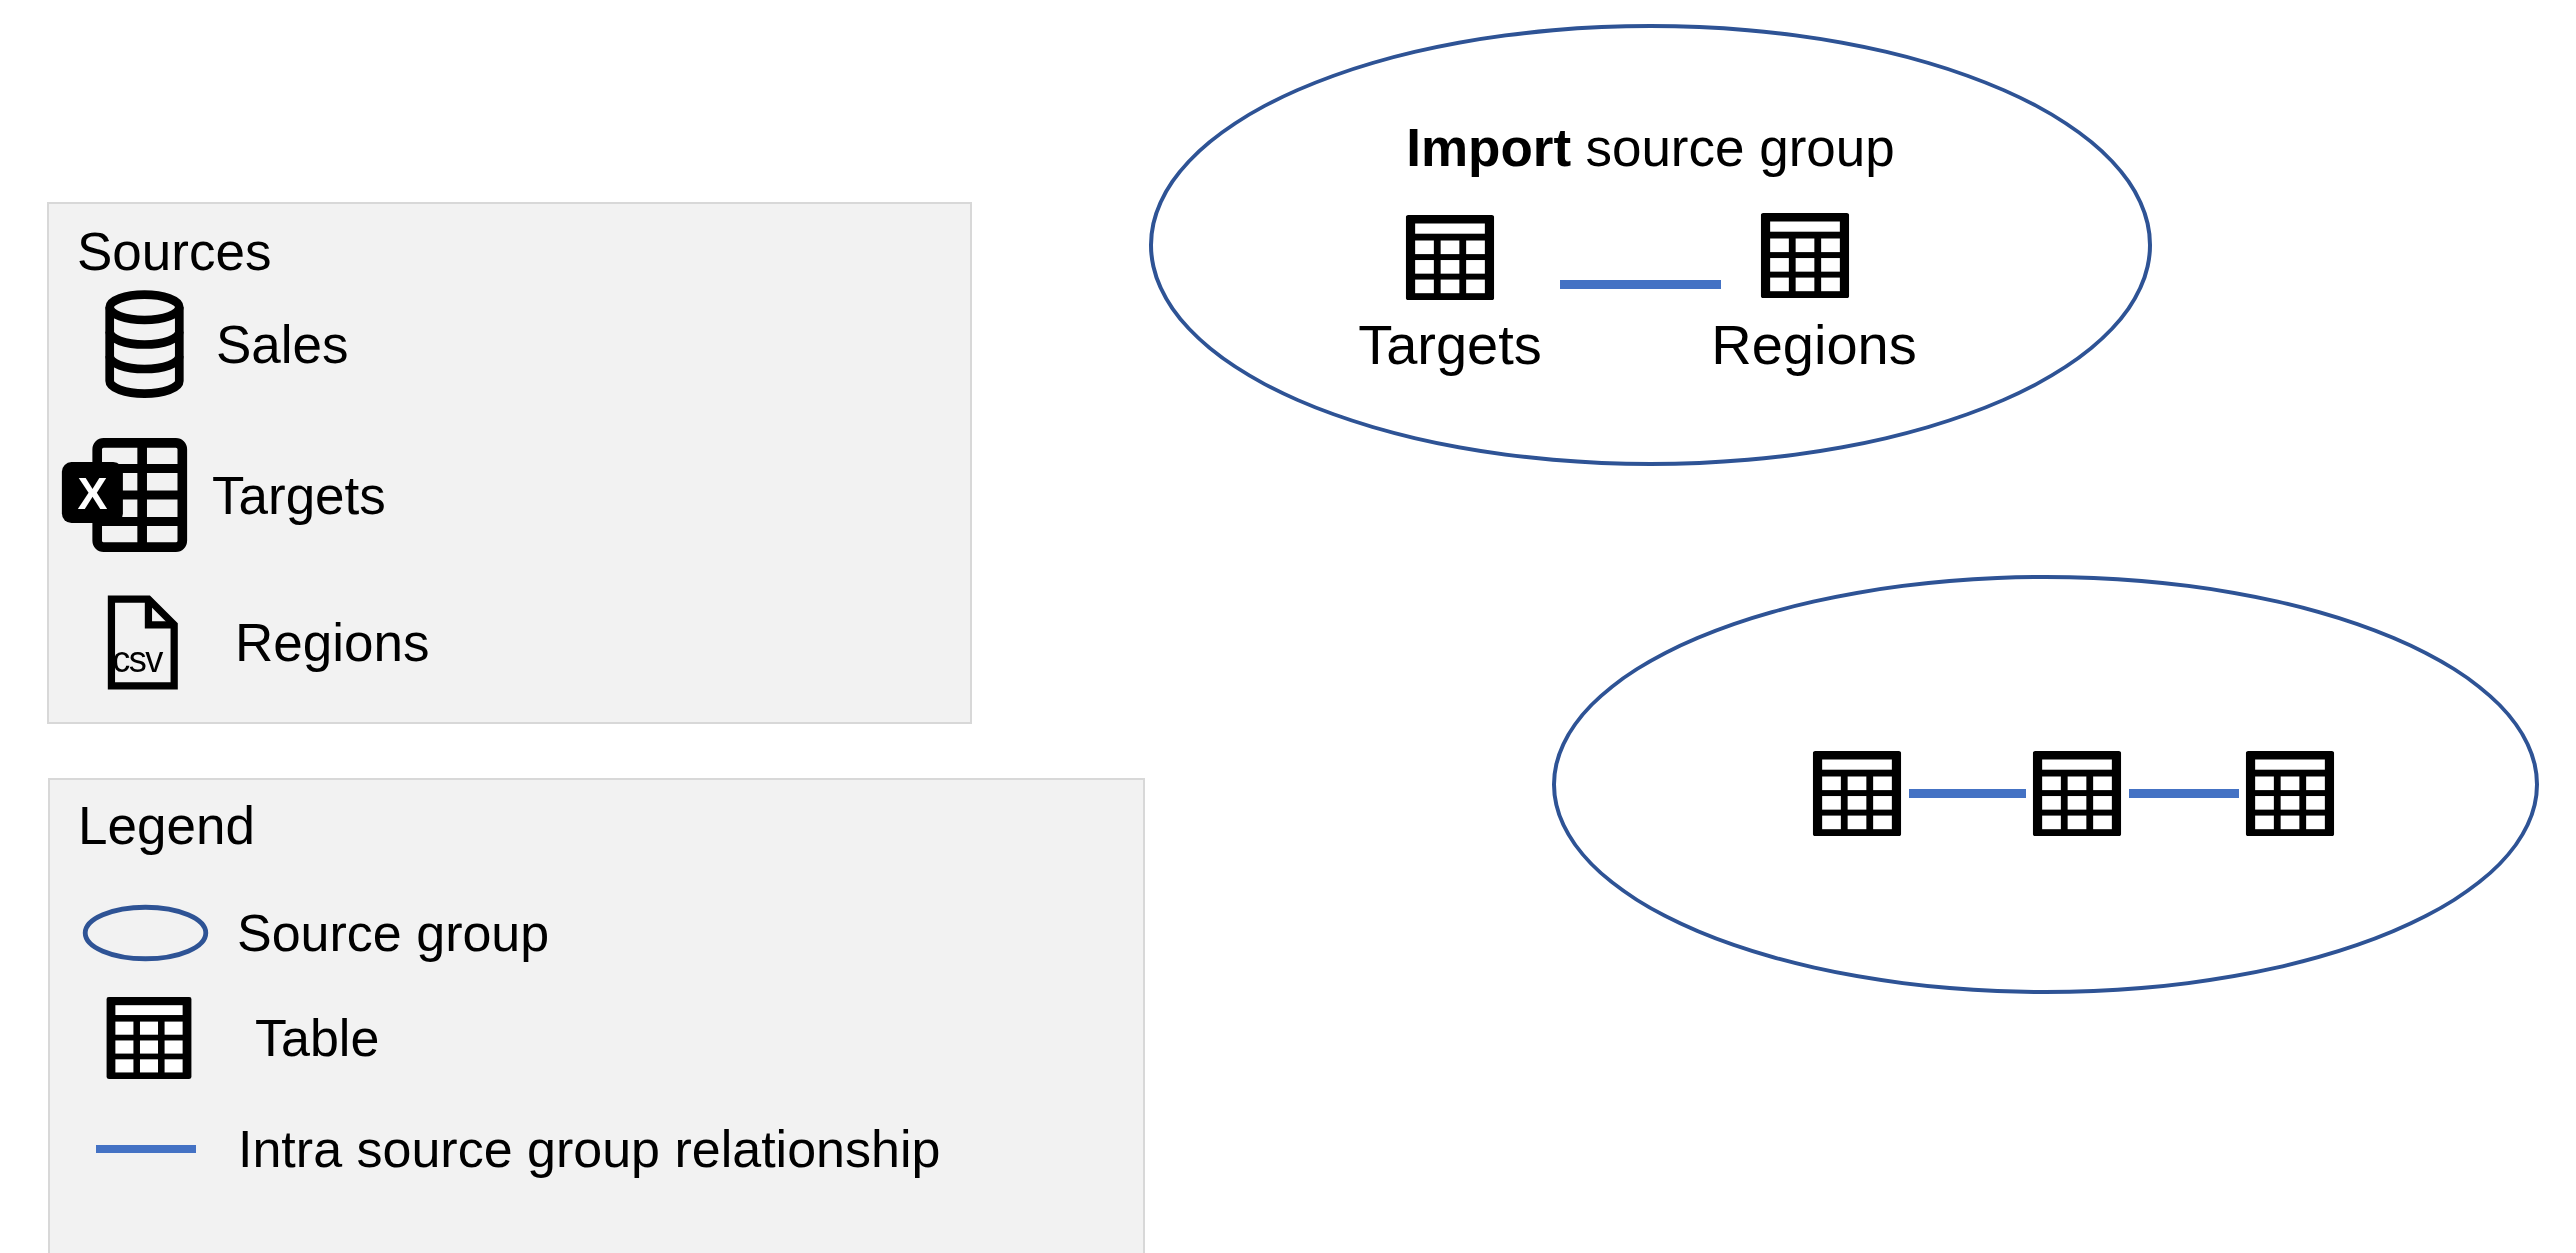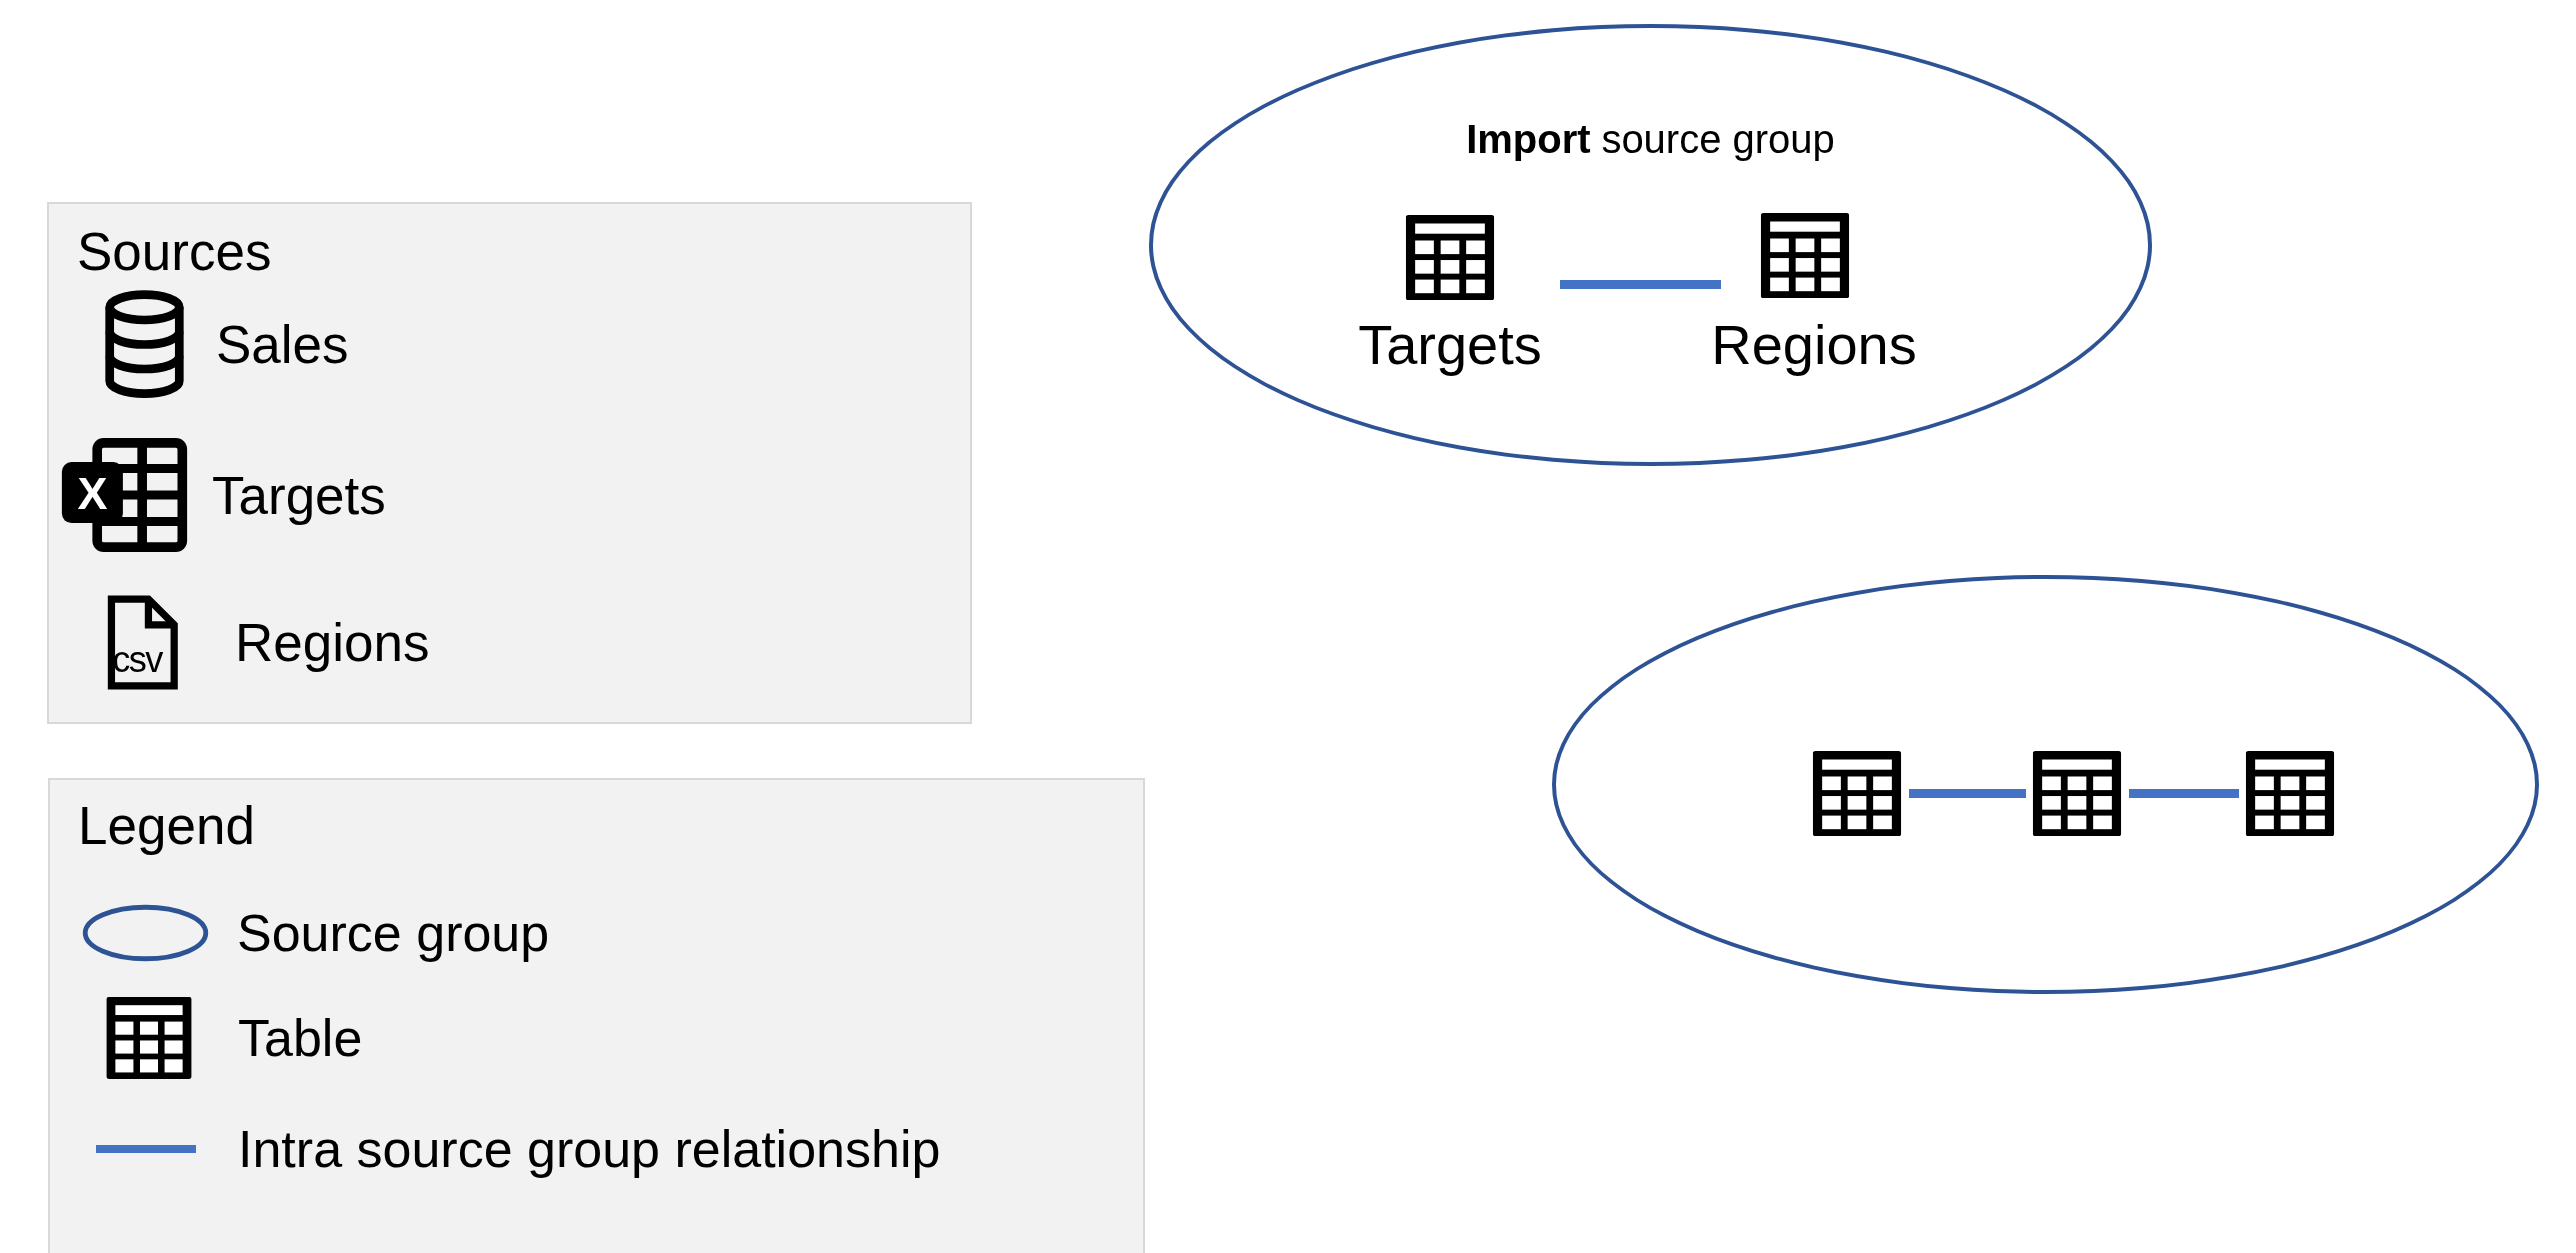--- a/index.html
+++ b/index.html
@@ -55,21 +55,21 @@
   .row-regions { top: 391px; height: 95px; gap: 12px; }
   .row-regions .icon { margin-left: 56px; }
   .row-regions .lbl  { margin-left: 44px; }
 
   
   .row-sourcegroup { top: 123px; height: 60px; }
   .row-sourcegroup .icon { margin-left: 32px; }
   .row-sourcegroup .lbl  { margin-left: 28px; }
   .row-tablelegend { top: 216px; height: 84px; }
   .row-tablelegend .icon { margin-left: 55px; }
-  .row-tablelegend .lbl  { margin-left: 45px; }
+  .row-tablelegend .lbl  { margin-left: 62px; }
   .row-relationship { top: 335px; height: 68px; }
   .row-relationship .legend-line { margin-left: 46px; }
   .row-relationship .lbl { margin-left: 42px; }
 
   .legend-line {
     width: 100px; height: 8px;
     background: var(--relationship_line, #4472C4);
   }
 
   
@@ -81,21 +81,21 @@
     background: transparent;
   }
   .import-group { left: 1149px; top: 24px;  width: 1003px; height: 442px; }
   .sales-group  { left: 1552px; top: 575px; width: 987px; height: 419px; }
 
   .group-title {
     position: absolute;
     left: 0;
     width: 100%;
     text-align: center;
-    font-size: 40px;
+    font-size: 53px;
     white-space: nowrap;
   }
   .import-group .group-title { top: 89px; }
   .sales-group  .group-title { top: 65px; }
   .group-title b { font-weight: 700; }
   .group-title .rest { margin-left: 0.27em; }
 
   .abs { position: absolute; }
   .tbl { width: 90px; height: 85px; display: block; }
 

